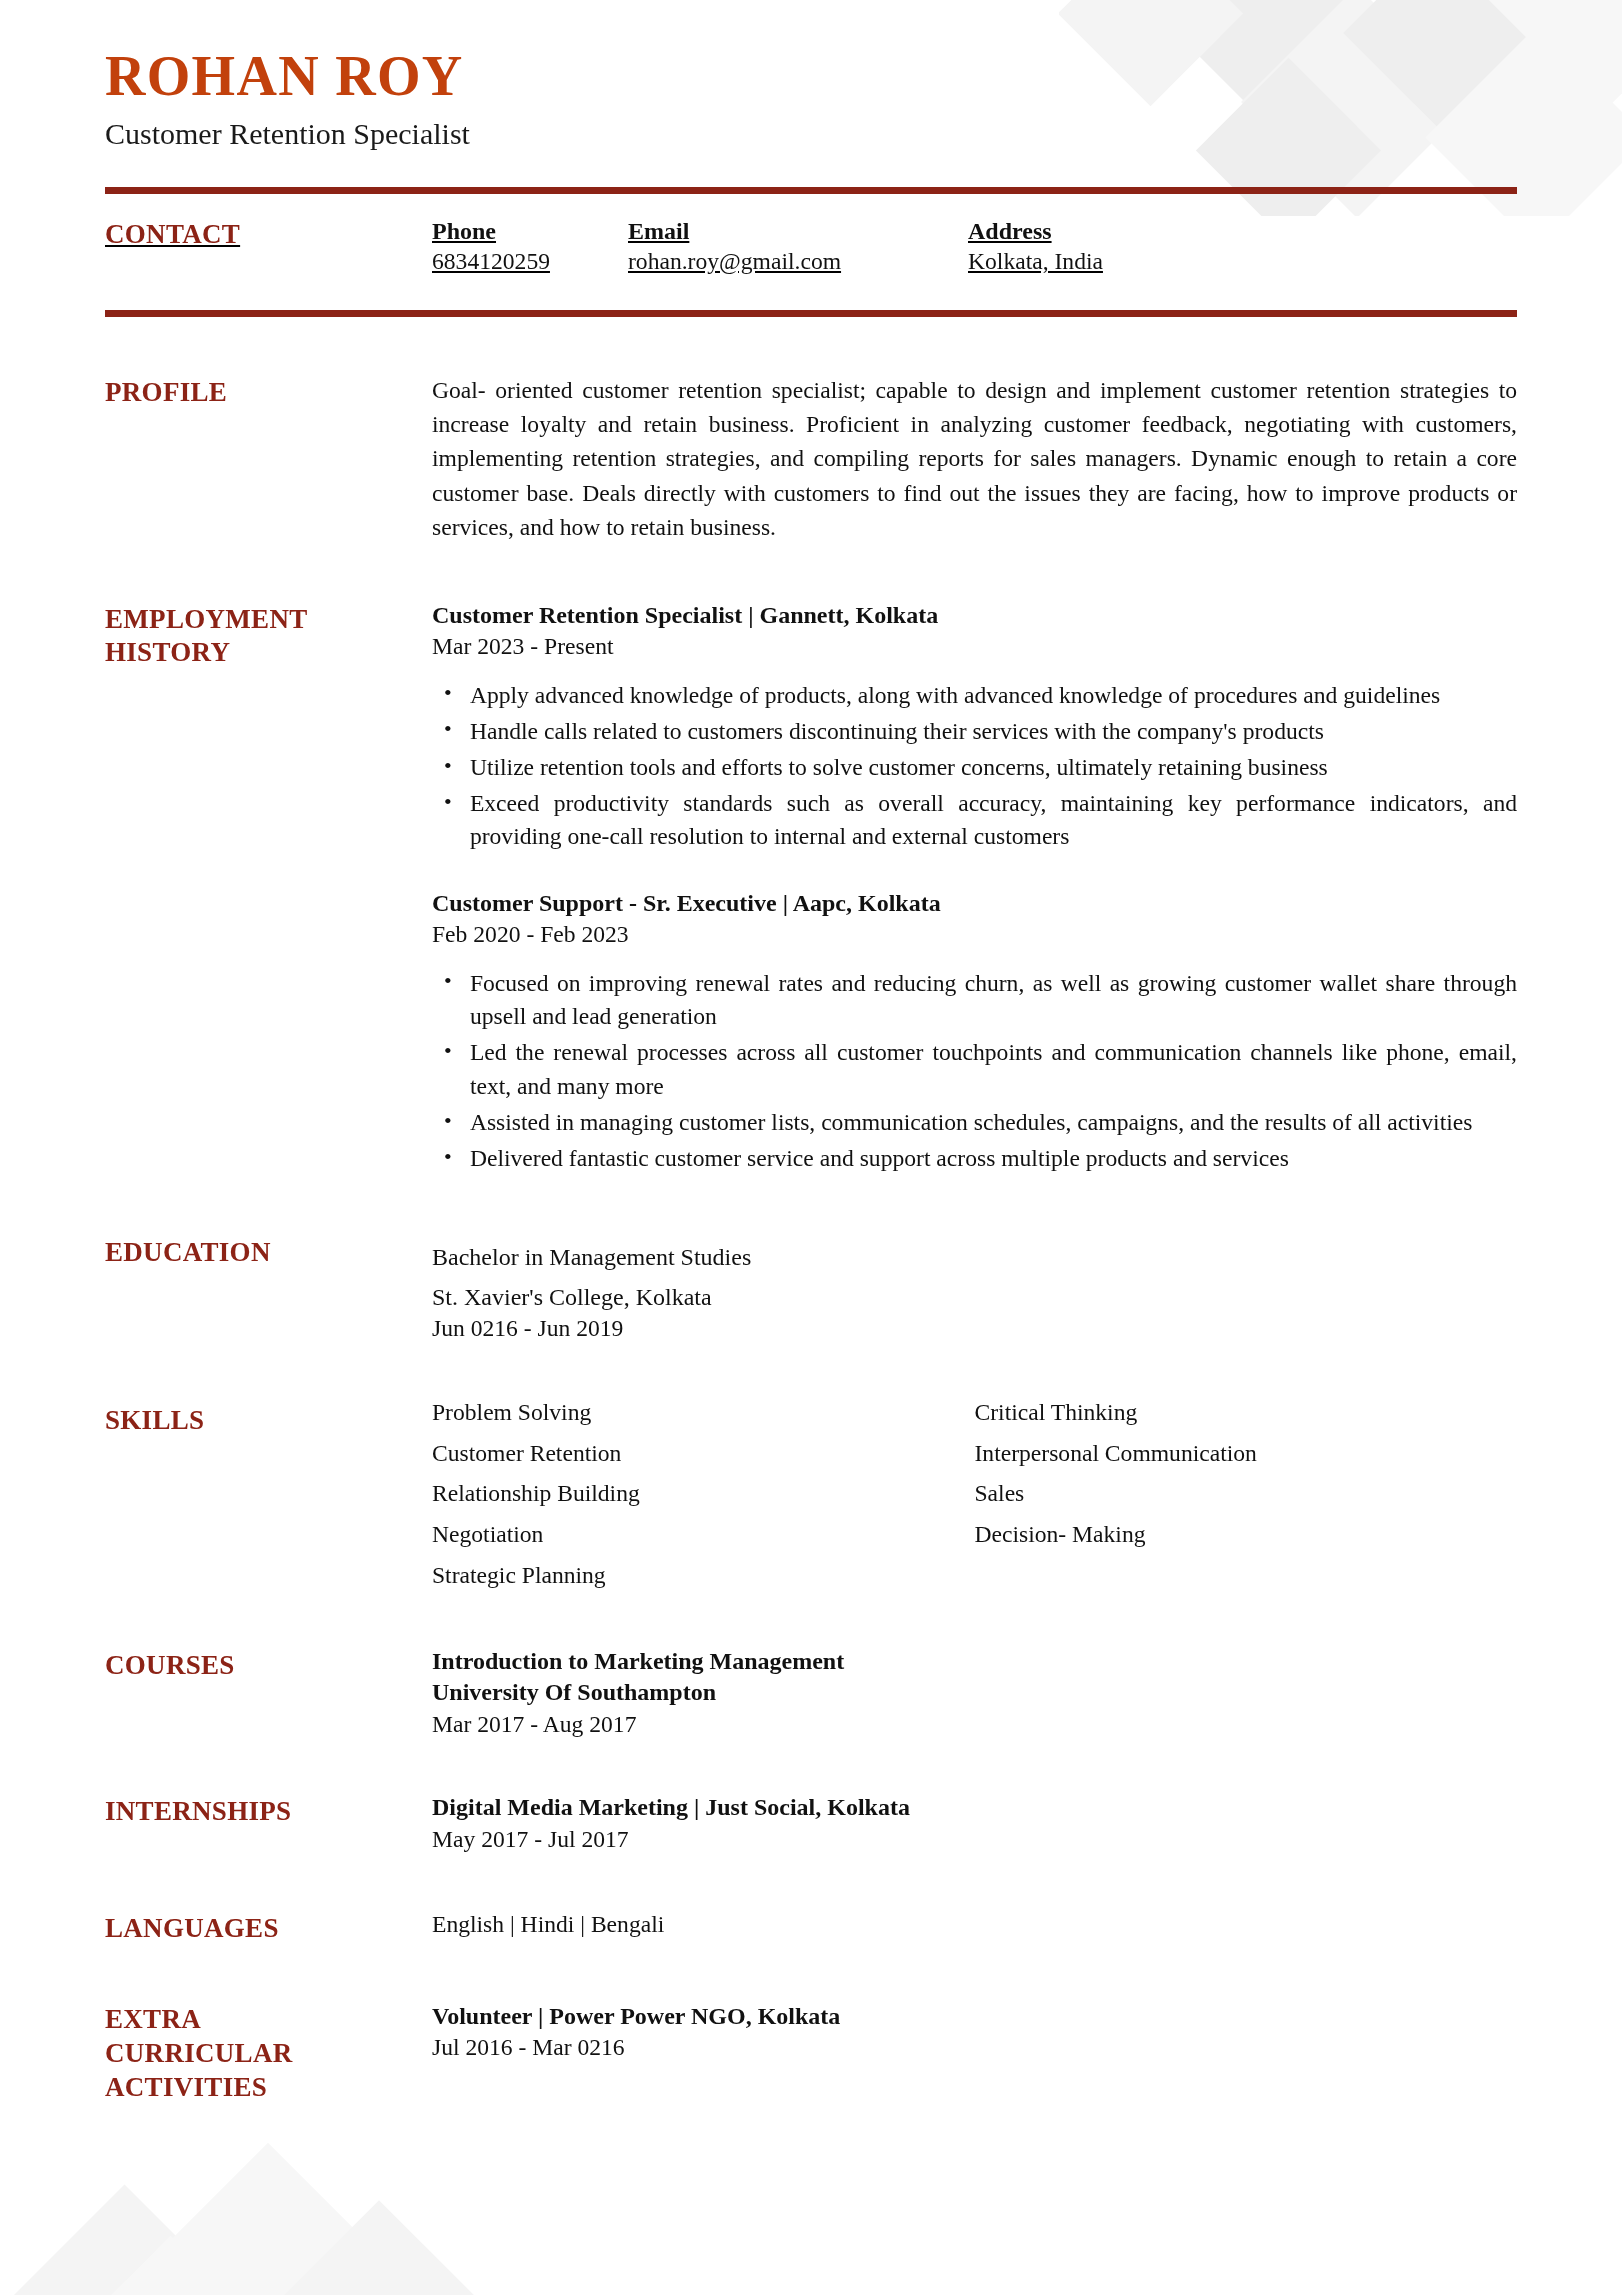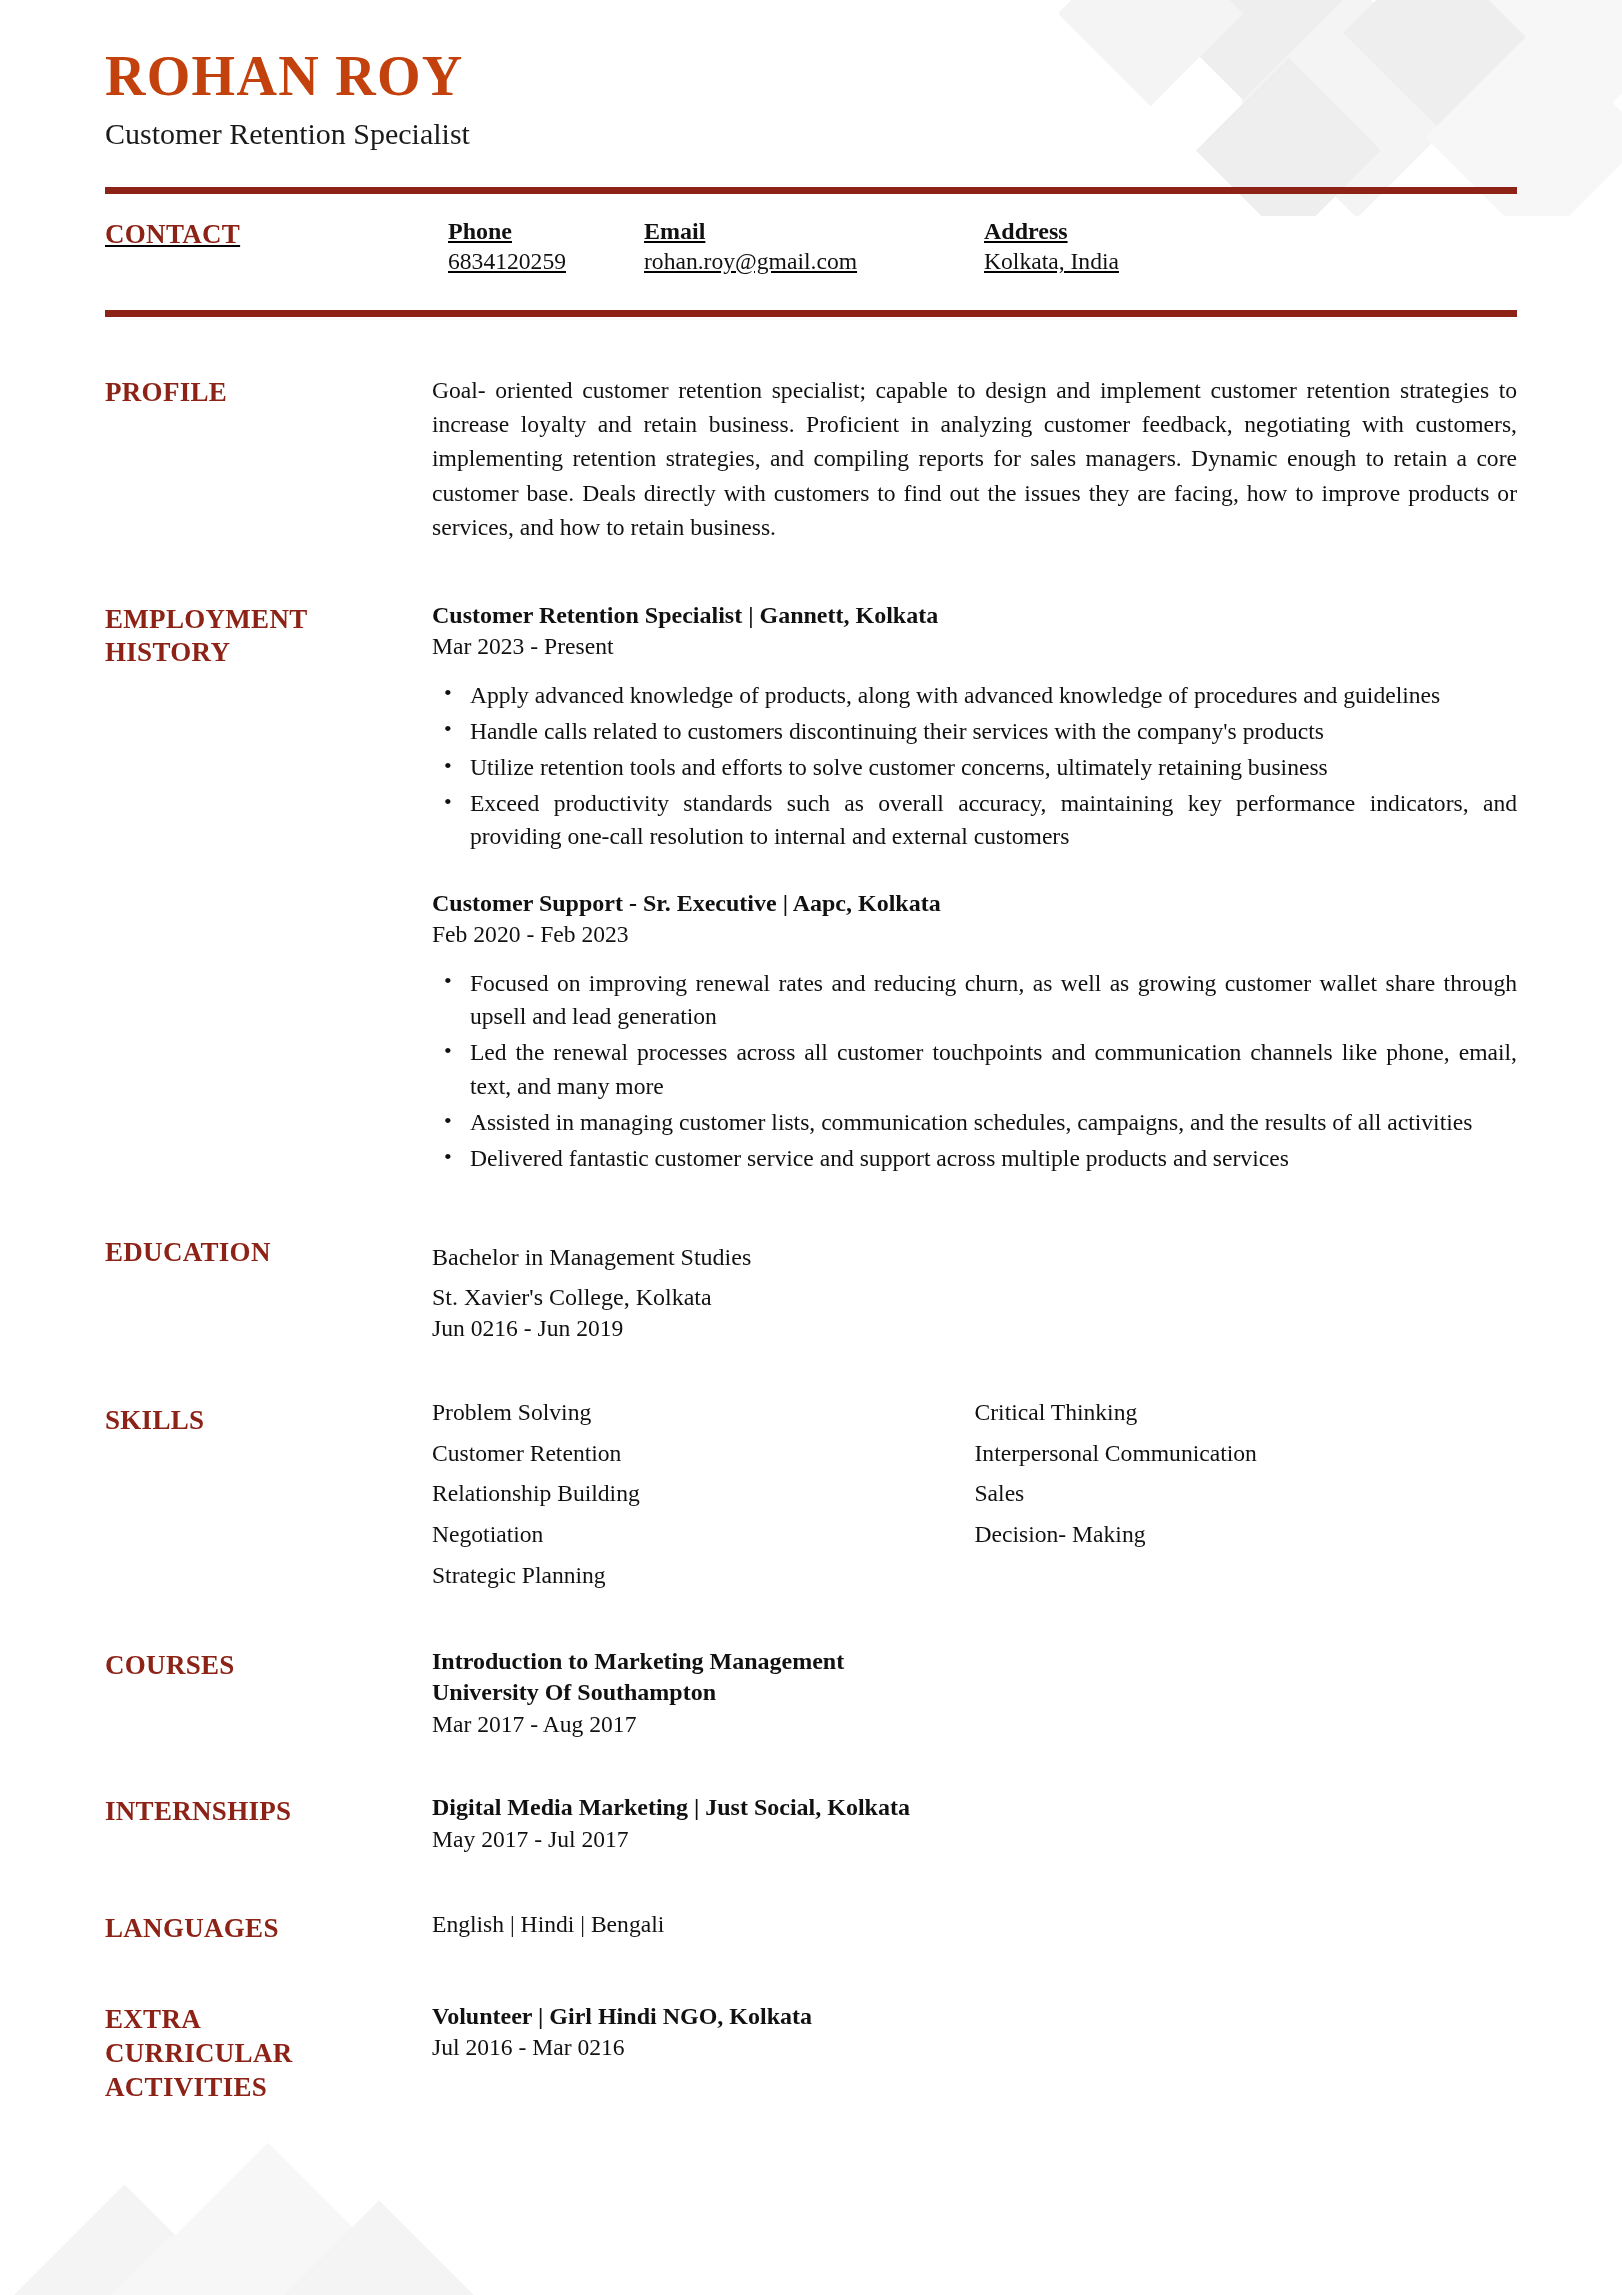--- a/index.html
+++ b/index.html
@@ -82,21 +82,21 @@
   }
   .sec-body {
     flex: 1 1 auto;
     color: #111111;
     font-size: 23.6px;
     line-height: 1.42;
   }
 
   
   .contact-section { padding: 22px 0 19.6px 0; text-decoration: underline; }
-  .contact-cols { display: flex; margin-left: 16px; }
+  .contact-cols { display: flex; }
   .contact-col { padding-right: 59px; }
   .contact-col.phone { width: 196px; }
   .contact-col.email { width: 340px; }
   .contact-col.address { width: 314px; }
   .contact-key {
     font-weight: bold;
     font-size: 24px;
     line-height: 1.25;
   }
   .contact-val {
@@ -335,19 +335,19 @@
     </div>
   </div>
 
   <div class="section extra-section">
     <div class="sec-label">
       <div>EXTRA</div>
       <div>CURRICULAR</div>
       <div>ACTIVITIES</div>
     </div>
     <div class="sec-body">
-      <div class="extra-head">Volunteer | Girl Hindi NGO, Kolkata</div>
+      <div class="extra-head">Volunteer | Power Power NGO, Kolkata</div>
       <div class="extra-dates">Jul 2016 - Mar 0216</div>
     </div>
   </div>
 
 </div>
 
 
 </body></html>

